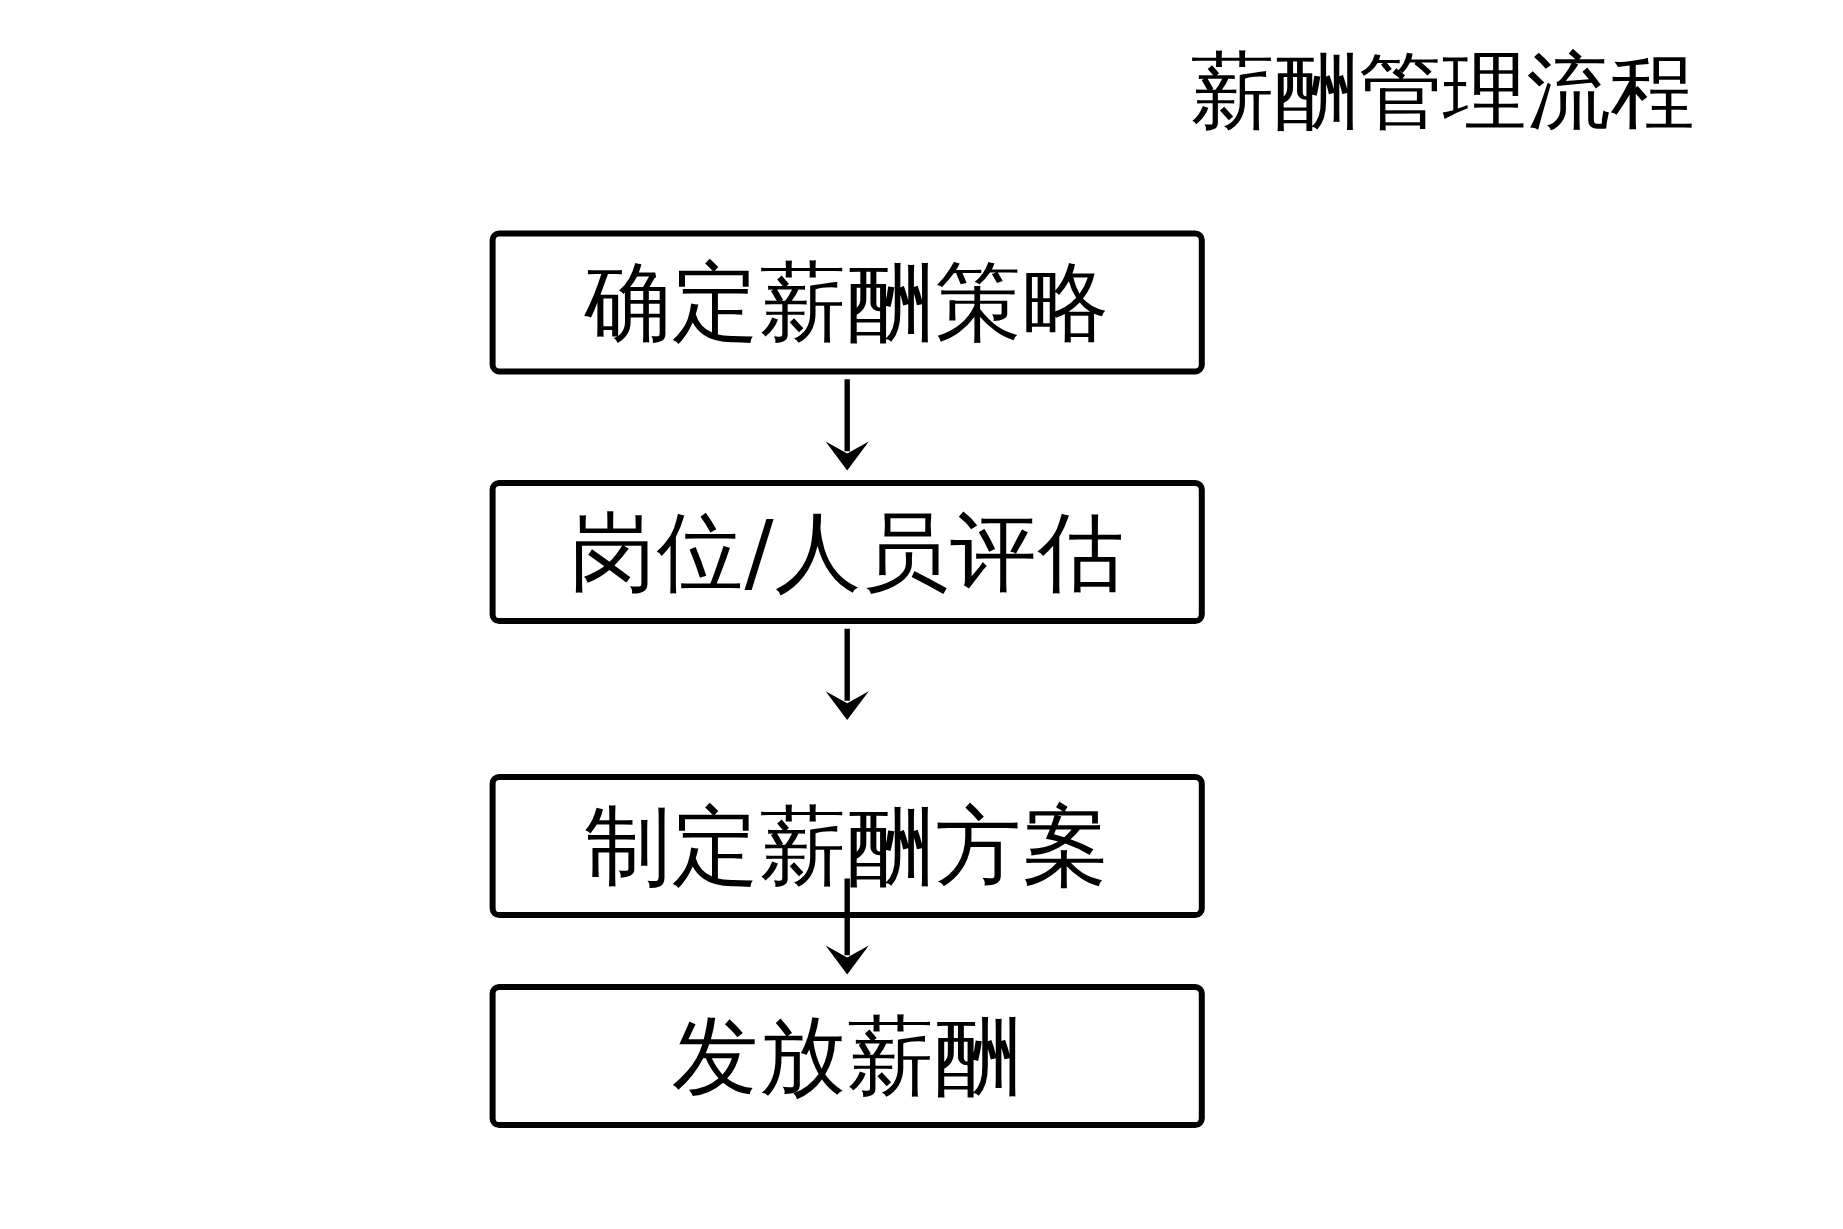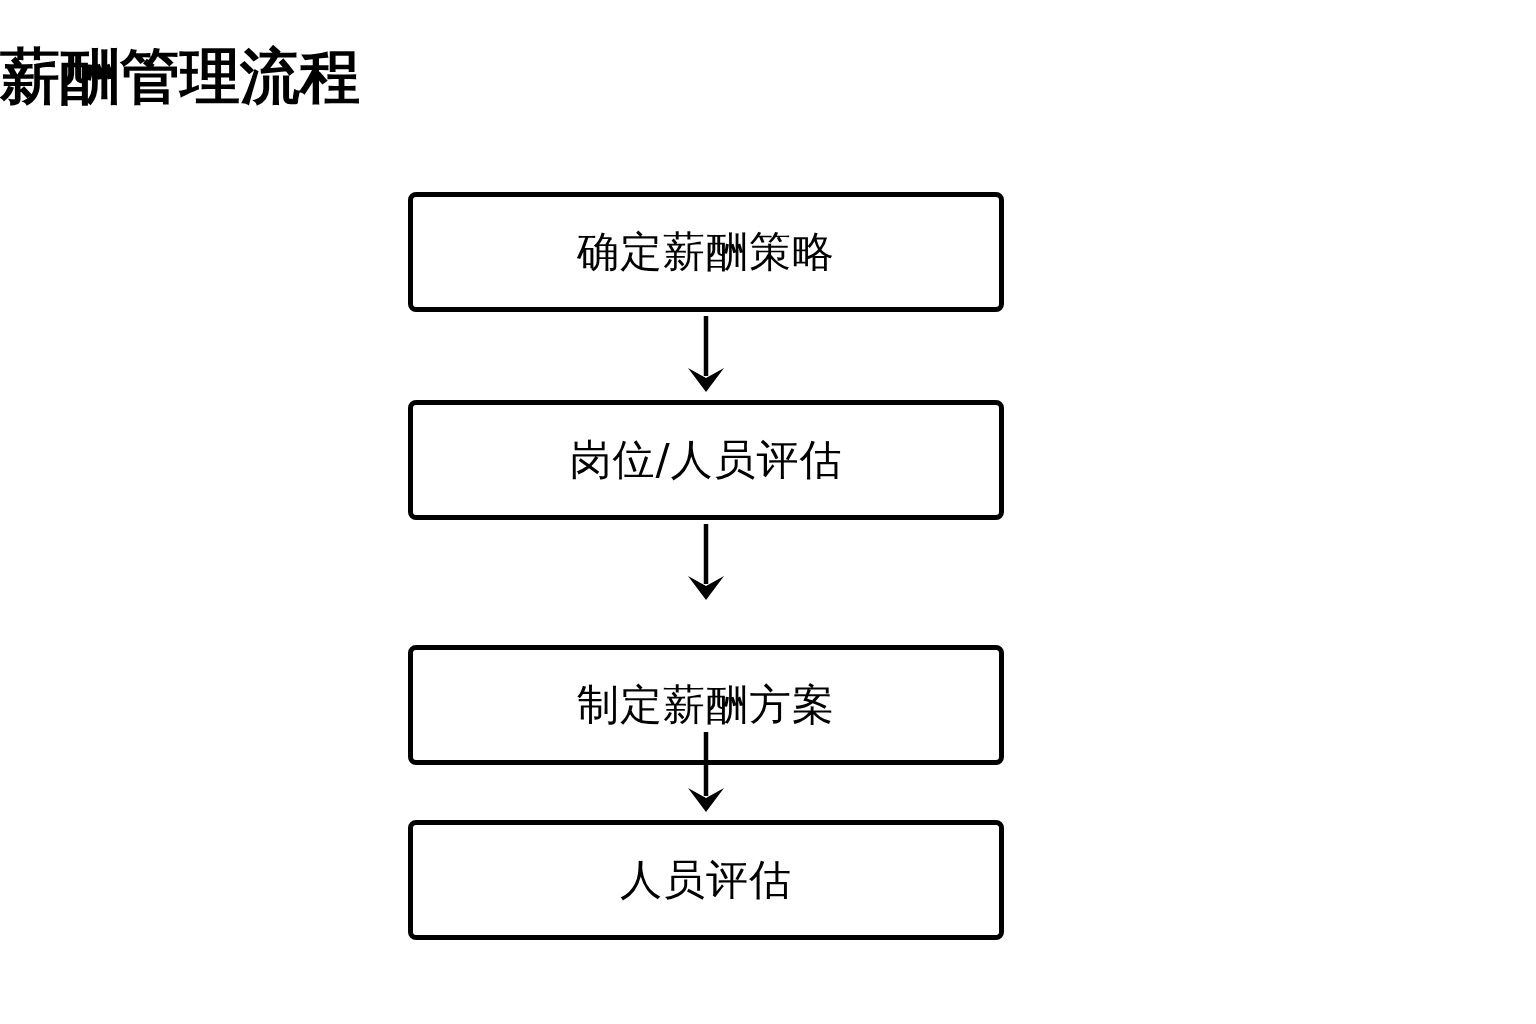--- a/index.html
+++ b/index.html
@@ -22,24 +22,24 @@
     height: 1024px;
     background: #ffffff;
   }
 
   
   #chart-title {
     position: absolute;
     left: 0;
     top: 18px;
     width: 1412px;          
-    text-align: left;
-    font-size: 60px;
+    text-align: right;
+    font-size: 70px;
     line-height: 116px;
-    font-weight: 700;
+    font-weight: 400;
     color: #000000;
     letter-spacing: 0px;
     white-space: nowrap;
   }
 
   
   #flow {
     position: absolute;
     left: 408px;
     top: 192px;
@@ -54,21 +54,21 @@
     box-sizing: border-box;
     border: 5px solid #000000;
     border-radius: 8px;
     background: #ffffff;
     display: flex;
     align-items: center;
     justify-content: center;
   }
 
   .node-label {
-    font-size: 42px;
+    font-size: 72px;
     line-height: 72px;
     font-weight: 500;
     color: #000000;
     letter-spacing: 1px;
     white-space: nowrap;
     user-select: none;
   }
 
   
   .node-0 { top: 0px; }
@@ -126,17 +126,17 @@
     </div>
 
     <div class="connector connector-2">
       <svg width="50" height="92" viewBox="0 0 50 92">
         <line x1="25" y1="4" x2="25" y2="68" stroke="#000000" stroke-width="4.5"></line>
         <path d="M 25 84 L 7 60 L 25 70 L 43 60 Z" fill="#000000"></path>
       </svg>
     </div>
 
     <div class="node node-3">
-      <span class="node-label">人员评估</span>
+      <span class="node-label">发放薪酬</span>
     </div>
 
   </div>
 </div>
 
 </body></html>

